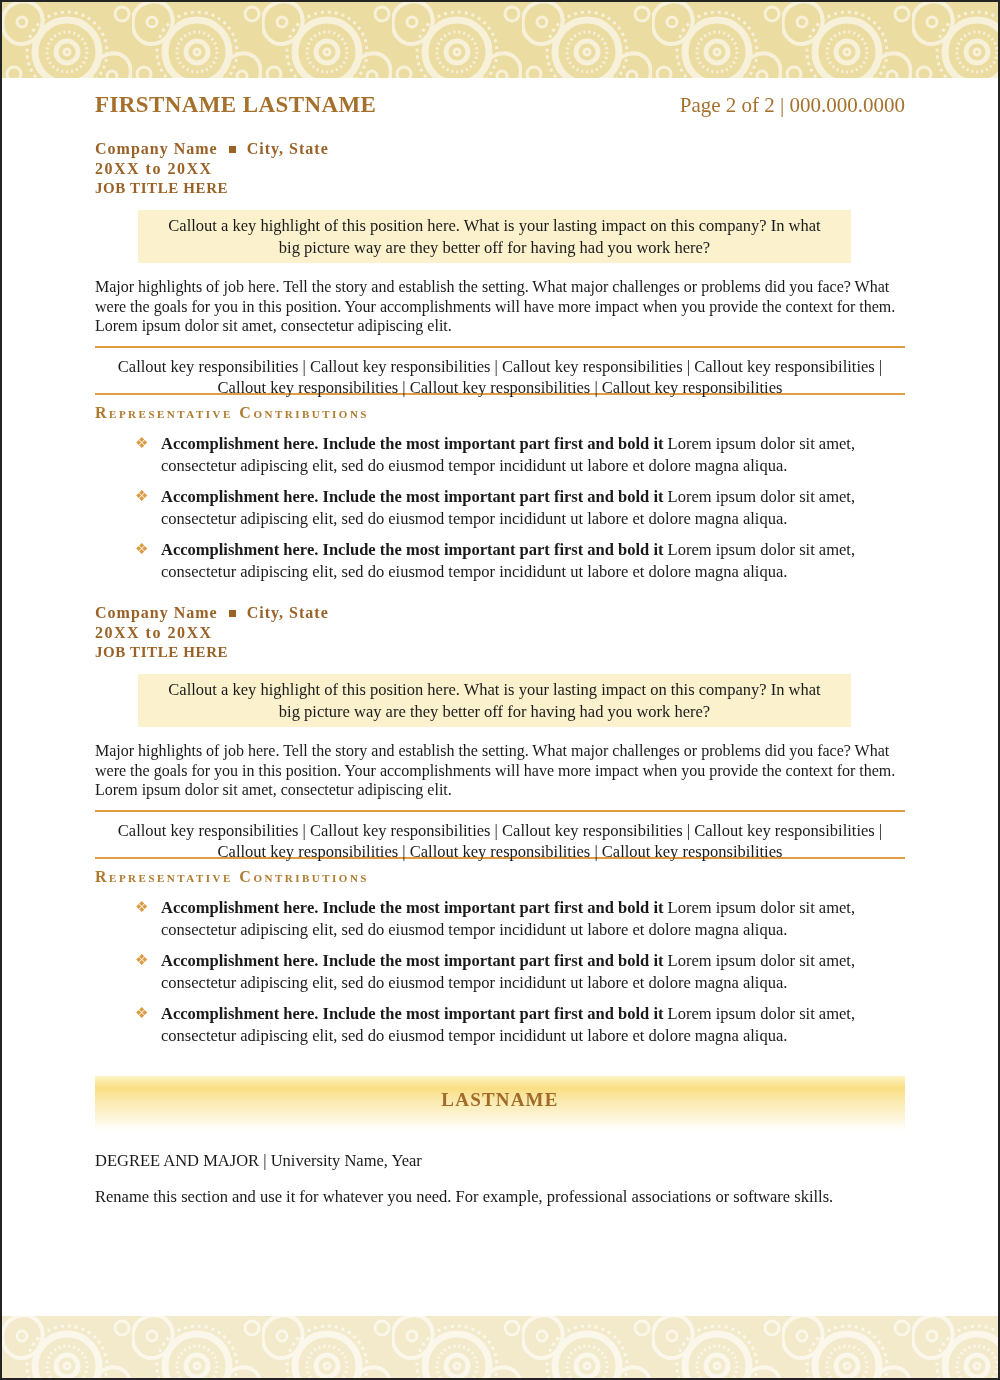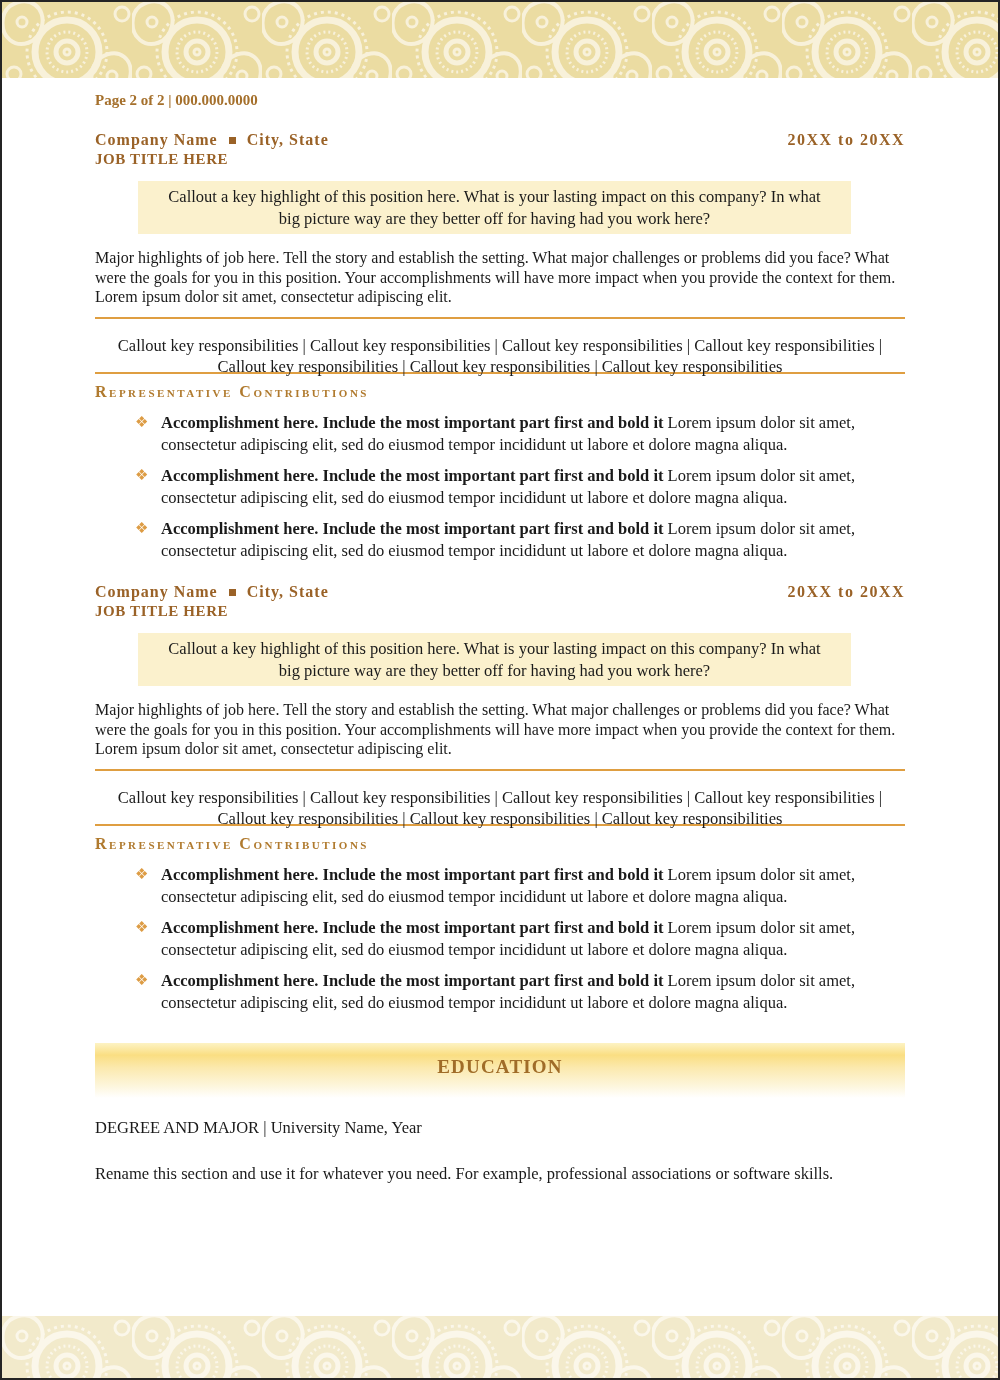--- a/index.html
+++ b/index.html
@@ -27,34 +27,34 @@
     justify-content: space-between;
     align-items: baseline;
   }
   .name {
     font-size: 23px;
     font-weight: bold;
     letter-spacing: 0.4px;
     color: #A5702C;
   }
   .page-info {
-    font-size: 15px;
+    font-size: 21px;
     color: #A5702C;
-    font-weight: bold;
   }
   .company-row {
     margin-top: 21px;
     display: flex;
     justify-content: space-between;
-    align-items: center;
+    align-items: flex-start;
     color: #9A6227;
     font-weight: bold;
     font-size: 16px;
     letter-spacing: 1px;
     line-height: 20px;
+    flex-direction: column;
   }
   .sq {
     display: inline-block;
     width: 7px; height: 7px;
     background: #9A6227;
     margin: 0 11px 1px 11px;
     vertical-align: middle;
   }
   .dates { letter-spacing: 1.5px; }
   .job-title {
@@ -76,25 +76,25 @@
   .summary {
     margin-top: 14px;
     font-size: 16px;
     line-height: 19.7px;
     height: 59px;
   }
   .resp {
     margin-top: 10px;
     border-top: 2px solid #DF9E41;
     border-bottom: 2px solid #DF9E41;
-    padding: 17px 0;
+    padding: 9px 0;
     text-align: center;
     font-size: 16.5px;
     line-height: 20.5px;
-    height: 57px;
+    height: 49px;
   }
   .contrib {
     margin-top: 8px;
     text-align: left;
     font-size: 16px;
     font-weight: bold;
     font-variant: small-caps;
     letter-spacing: 2.5px;
     color: #B07A2E;
     line-height: 20px;
@@ -133,21 +133,21 @@
     font-weight: bold;
     letter-spacing: 1.2px;
     color: #A06C28;
     padding-bottom: 8px;
   }
   .center-line {
     font-size: 16.5px;
     line-height: 20px;
   }
   .degree-line { margin-top: 20px; }
-  .rename-line { margin-top: 26px; }
+  .rename-line { margin-top: 16px; }
 </style>
 </head>
 <body>
 
 <div class="page">
 
   <svg class="band band-top" width="1000" height="76" xmlns="http://www.w3.org/2000/svg">
     <defs>
       <pattern id="pz-top" width="130" height="90" patternUnits="userSpaceOnUse">
         <rect width="130" height="90" fill="#EBDCA2"></rect>
@@ -187,20 +187,21 @@
           <circle cx="120" cy="12" r="7" stroke-width="3"></circle>
         </g>
       </pattern>
     </defs>
     <rect width="1000" height="62" fill="url(#pz-bottom)"></rect>
   </svg>
 
   <div class="content">
 
     <div class="header-row">
+      <span class="name">FIRSTNAME LASTNAME</span>
       <span class="page-info">Page 2 of 2 | 000.000.0000</span>
     </div>
 
     <section>
       <div class="company-row">
         <span>
           <span>Company Name</span><span class="sq"></span><span>City, State</span>
         </span>
         <span class="dates">20XX to 20XX</span>
       </div>
@@ -245,20 +246,20 @@
         <span class="dia">❖</span>
         <p><b>Accomplishment here. Include the most important part first and bold it</b> <span>Lorem ipsum dolor sit amet, consectetur adipiscing elit, sed do eiusmod tempor incididunt ut labore et dolore magna aliqua.</span></p>
       </div>
       <div class="acc">
         <span class="dia">❖</span>
         <p><b>Accomplishment here. Include the most important part first and bold it</b> <span>Lorem ipsum dolor sit amet, consectetur adipiscing elit, sed do eiusmod tempor incididunt ut labore et dolore magna aliqua.</span></p>
       </div>
     </section>
 
     <div class="banner">
-      <span class="banner-title">EDUCATION</span>
+      <span class="banner-title">LASTNAME</span>
     </div>
     <div class="center-line degree-line">DEGREE AND MAJOR | University Name, Year</div>
 
     <div class="center-line rename-line">Rename this section and use it for whatever you need. For example, professional associations or software skills.</div>
 
   </div>
 </div>
 
 </body></html>

